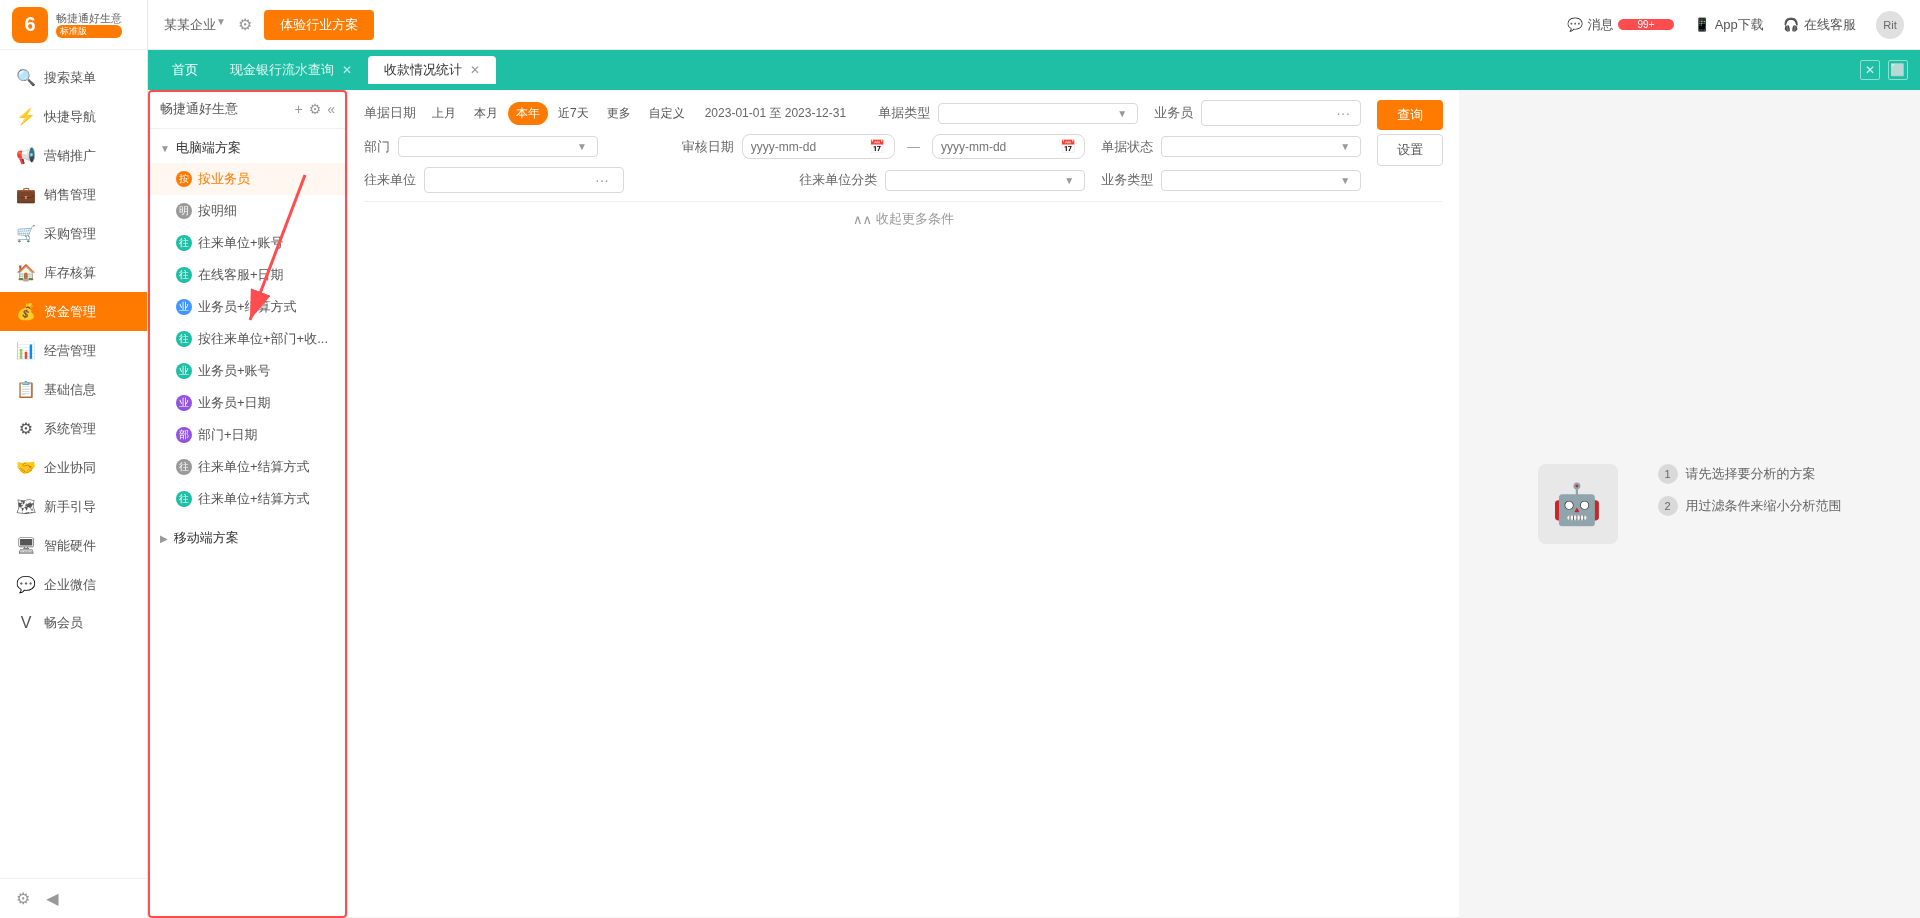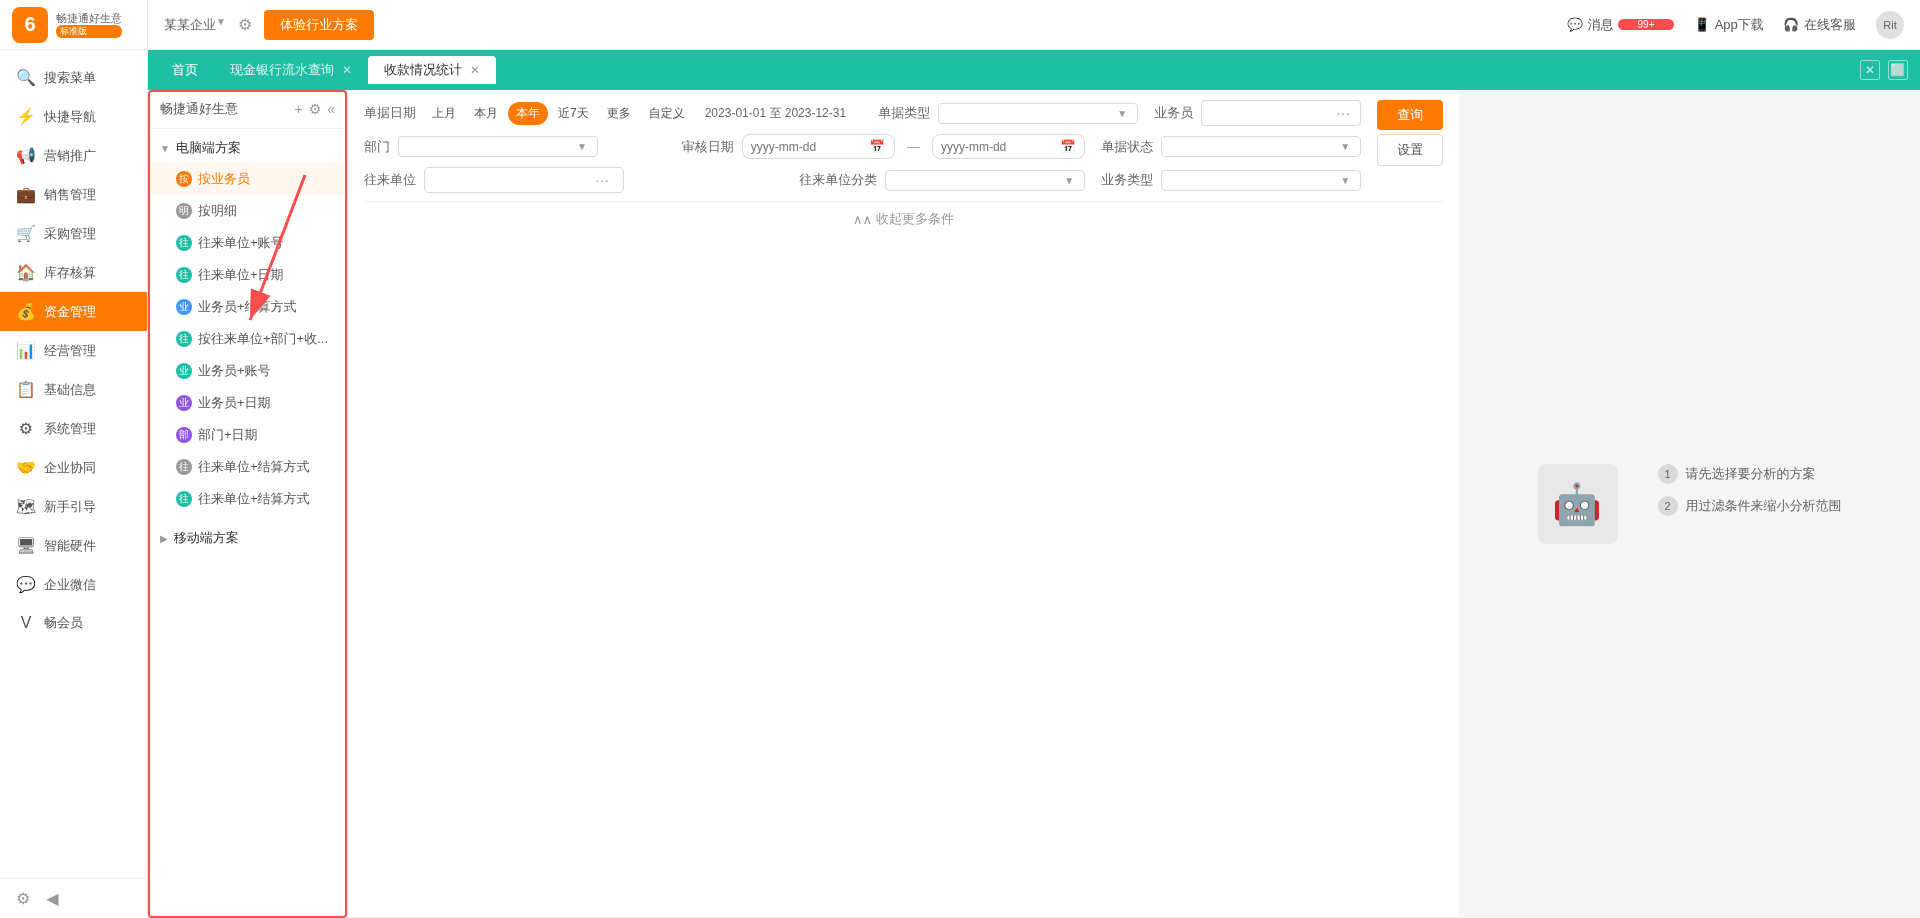--- a/index.html
+++ b/index.html
@@ -358,21 +358,21 @@
               <div class="scheme-item">
                 <span class="scheme-item-icon gray">明</span>
                 <span>按明细</span>
               </div>
               <div class="scheme-item">
                 <span class="scheme-item-icon teal">往</span>
                 <span>往来单位+账号</span>
               </div>
               <div class="scheme-item">
                 <span class="scheme-item-icon teal">往</span>
-                <span>往来单位+日期</span>
+                <span>在线客服+日期</span>
               </div>
               <div class="scheme-item">
                 <span class="scheme-item-icon blue">业</span>
                 <span>业务员+结算方式</span>
               </div>
               <div class="scheme-item">
                 <span class="scheme-item-icon teal">往</span>
                 <span>按往来单位+部门+收...</span>
               </div>
               <div class="scheme-item">

